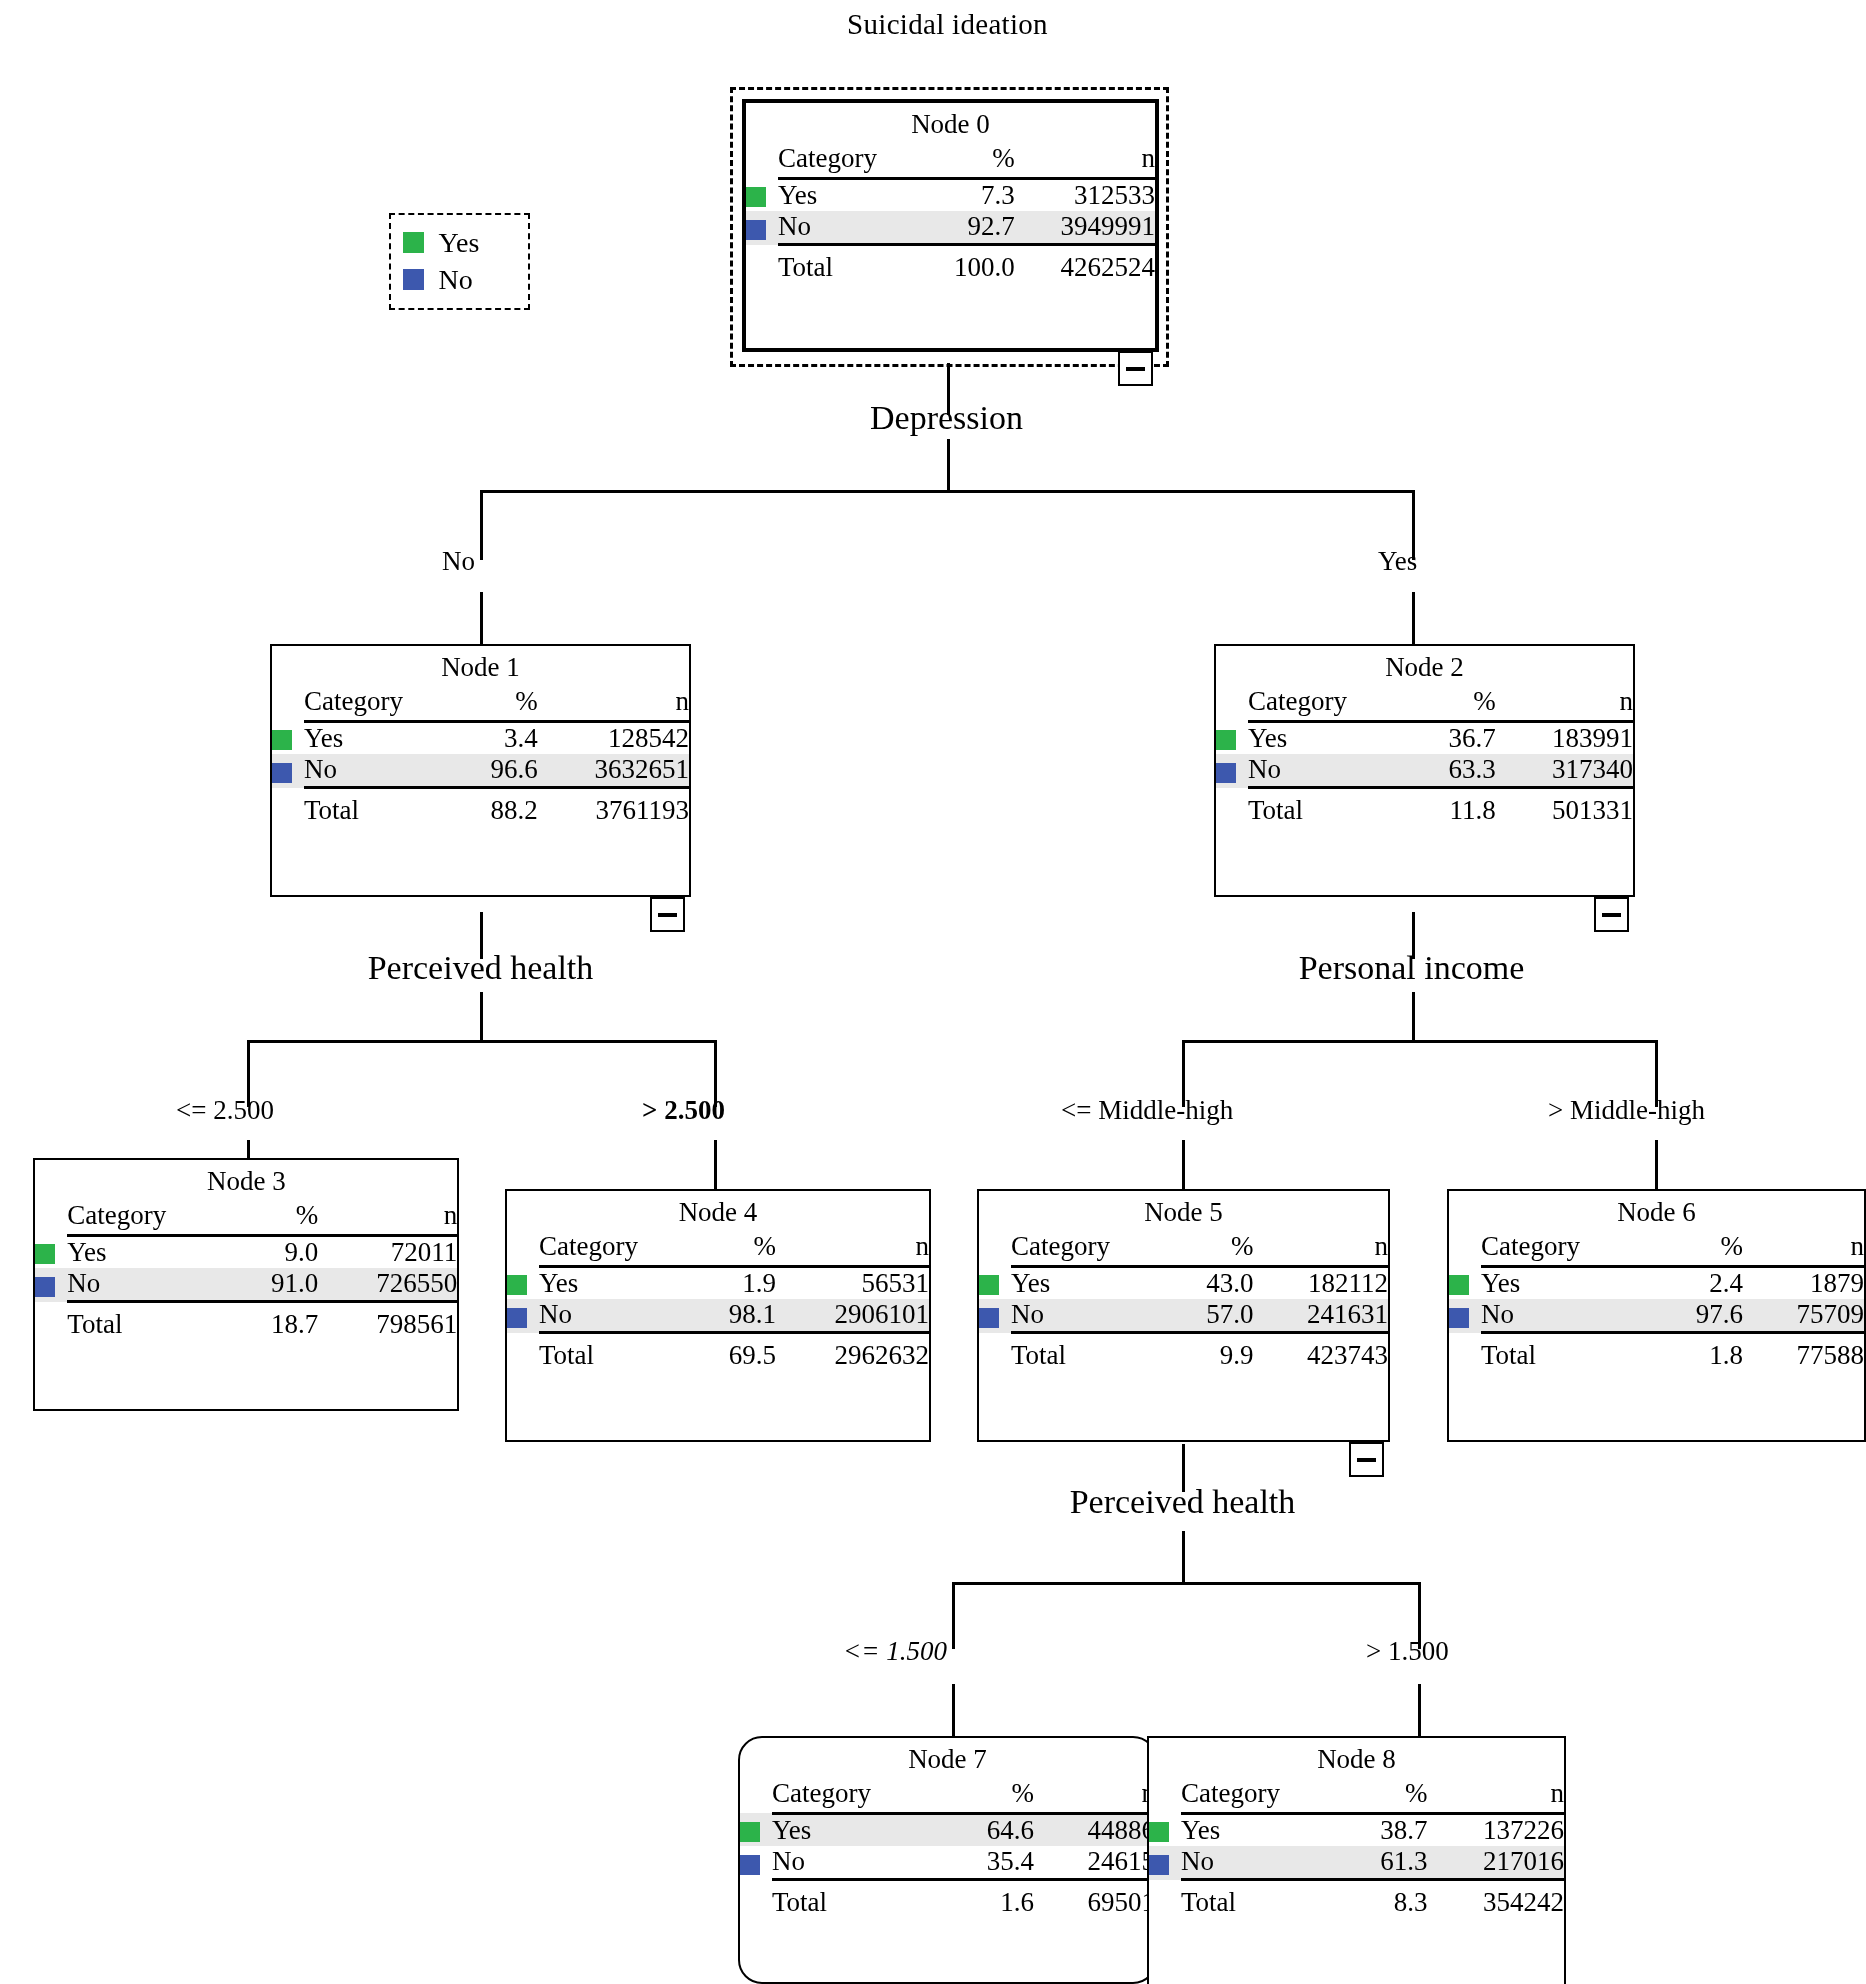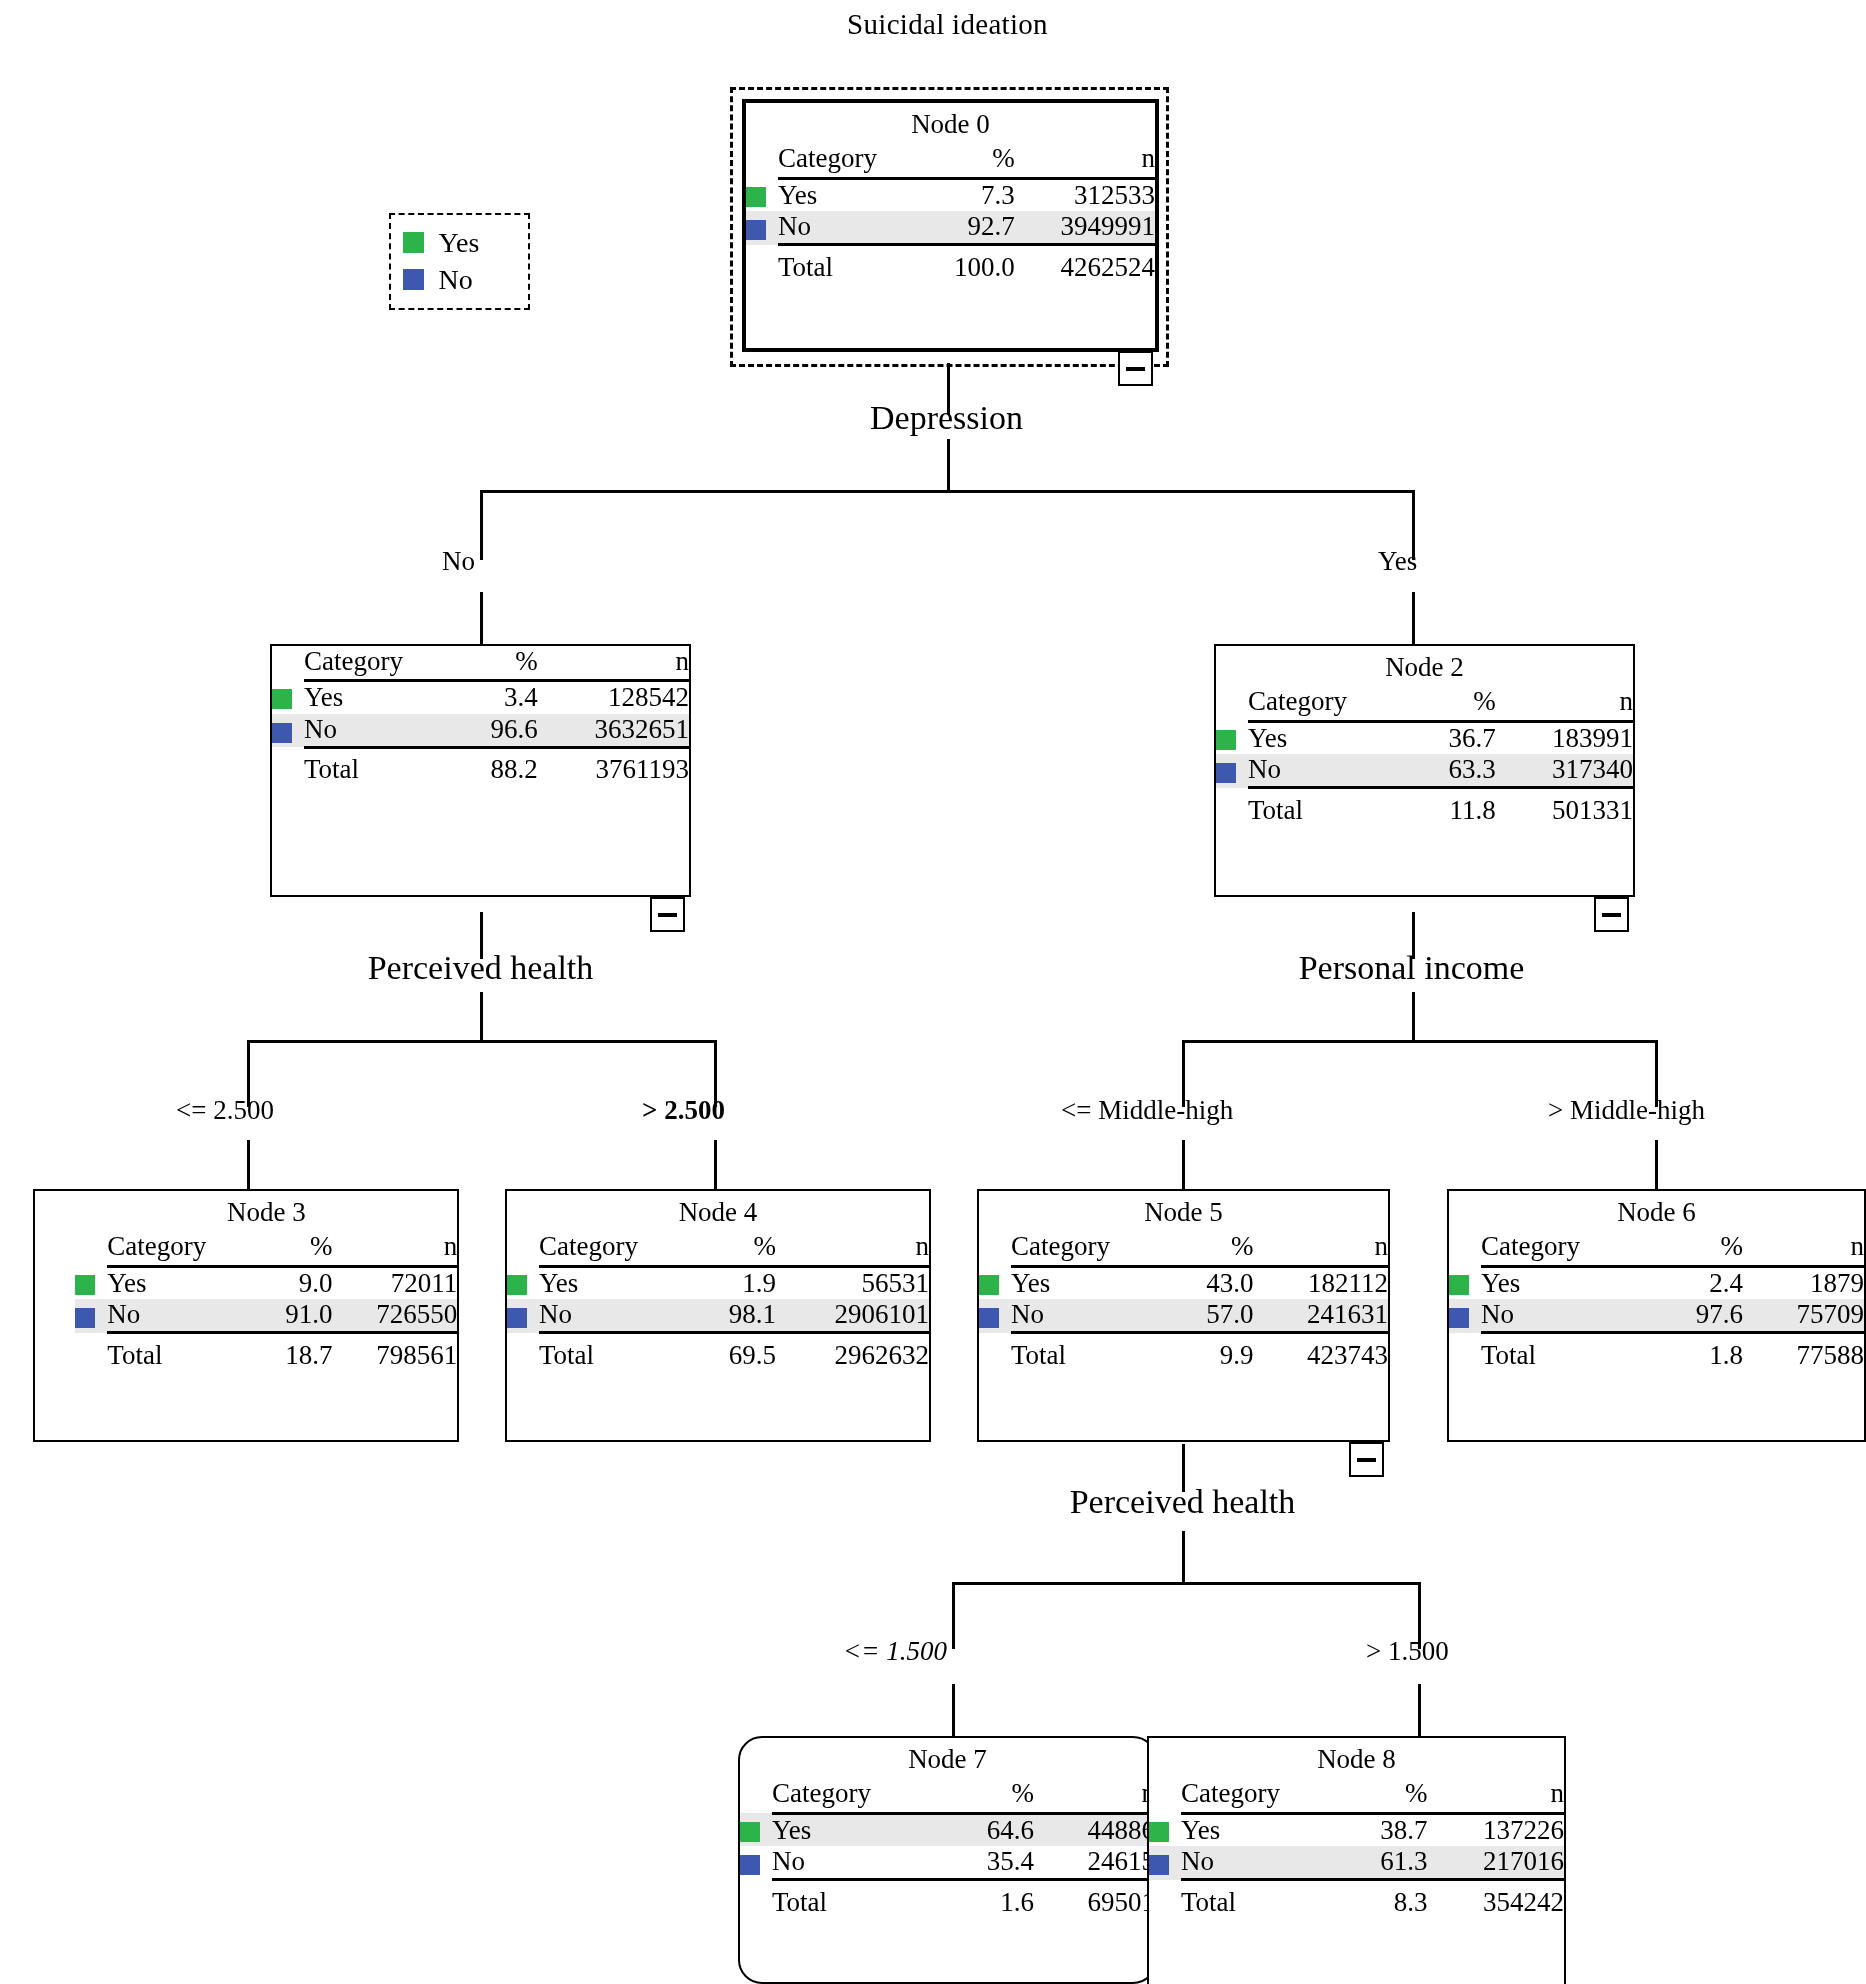--- a/index.html
+++ b/index.html
@@ -225,20 +225,21 @@
         <td class="c-n">4262524</td>
       </tr>
     </tbody>
       </table>
   </div>
   <div class="minus" style="left:1102px; top:351px;">
       <i></i>
     </div>
 
   <div class="node" style="left:254px; top:644px; width:421px; height:253px;">
+    <div class="node-title">Node 1</div>
     <table class="nodetable">
       <tbody>
           <tr class="head">
         <td class="c-swatch"></td>
         <td class="c-cat hr-line">Category</td>
         <td class="c-pct hr-line">%</td>
         <td class="c-n hr-line">n</td>
       </tr>
       <tr>
         <td class="c-swatch"><span class="sw" style="background:#2CB34A;"></span></td>
@@ -293,21 +294,21 @@
         <td class="c-pct">11.8</td>
         <td class="c-n">501331</td>
       </tr>
     </tbody>
       </table>
   </div>
   <div class="minus" style="left:1578px; top:897px;">
       <i></i>
     </div>
 
-  <div class="node" style="left:17.3px; top:1189px; width:426px; height:253px;padding-left:40px;">
+  <div class="node" style="left:17.3px; top:1158px; width:426px; height:253px;">
     <div class="node-title">Node 3</div>
     <table class="nodetable">
       <tbody>
           <tr class="head">
         <td class="c-swatch"></td>
         <td class="c-cat hr-line">Category</td>
         <td class="c-pct hr-line">%</td>
         <td class="c-n hr-line">n</td>
       </tr>
       <tr>

